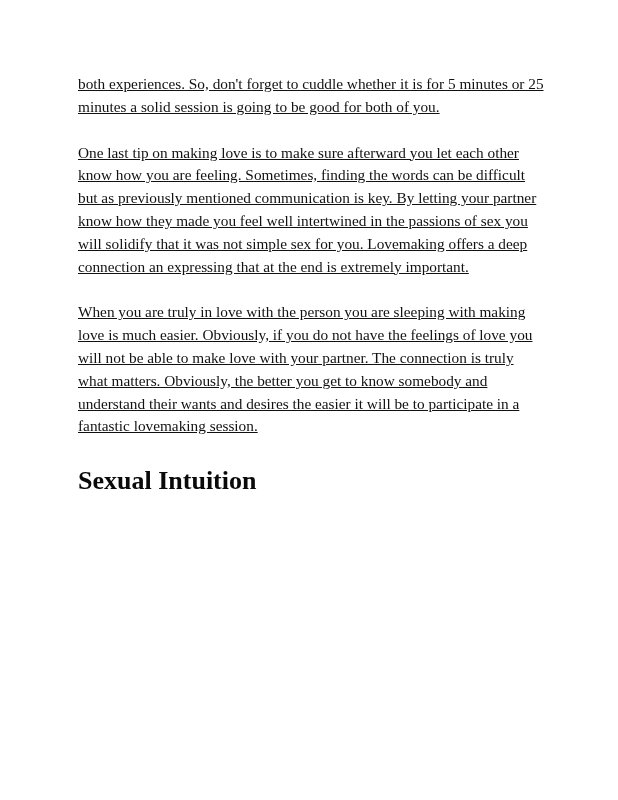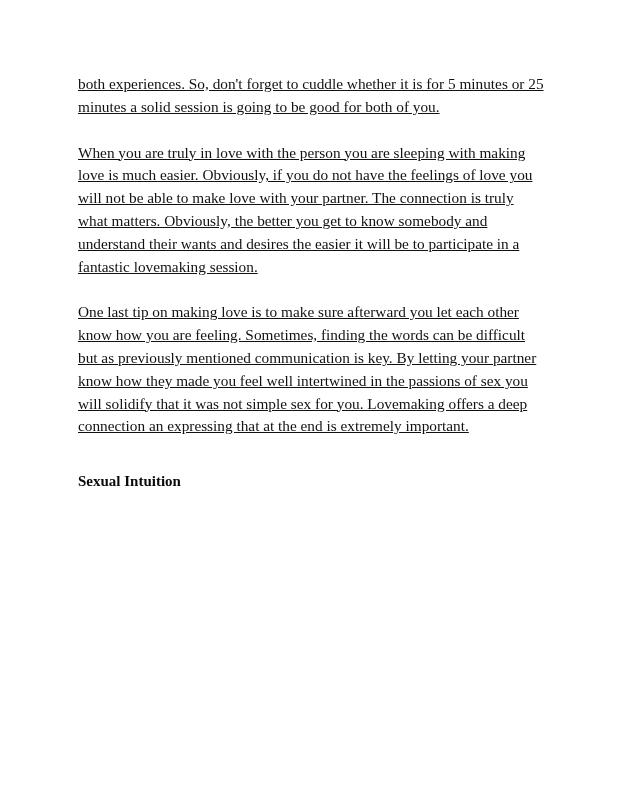--- a/index.html
+++ b/index.html
@@ -29,39 +29,39 @@
       text-decoration: underline;
     }
     .para + .para {
       margin-top: 23px;
     }
     .heading {
       margin: 0;
       position: absolute;
       left: 78px;
       top: 466px;
-      font-size: 15px;
+      font-size: 26px;
       font-weight: bold;
       line-height: 30px;
       color: #0a0a0a;
     }
   </style>
 </head>
 <body>
 
 <div class="page">
   <p class="para">both experiences. So, don't forget to cuddle whether it is for 5 minutes or 25
 minutes a solid session is going to be good for both of you.</p>
+  <p class="para">One last tip on making love is to make sure afterward you let each other
+know how you are feeling. Sometimes, finding the words can be difficult
+but as previously mentioned communication is key. By letting your partner
+know how they made you feel well intertwined in the passions of sex you
+will solidify that it was not simple sex for you. Lovemaking offers a deep
+connection an expressing that at the end is extremely important.</p>
   <p class="para">When you are truly in love with the person you are sleeping with making
 love is much easier. Obviously, if you do not have the feelings of love you
 will not be able to make love with your partner. The connection is truly
 what matters. Obviously, the better you get to know somebody and
 understand their wants and desires the easier it will be to participate in a
 fantastic lovemaking session.</p>
-  <p class="para">One last tip on making love is to make sure afterward you let each other
-know how you are feeling. Sometimes, finding the words can be difficult
-but as previously mentioned communication is key. By letting your partner
-know how they made you feel well intertwined in the passions of sex you
-will solidify that it was not simple sex for you. Lovemaking offers a deep
-connection an expressing that at the end is extremely important.</p>
 </div>
 
 <h2 class="heading">Sexual Intuition</h2>
 
 </body></html>

